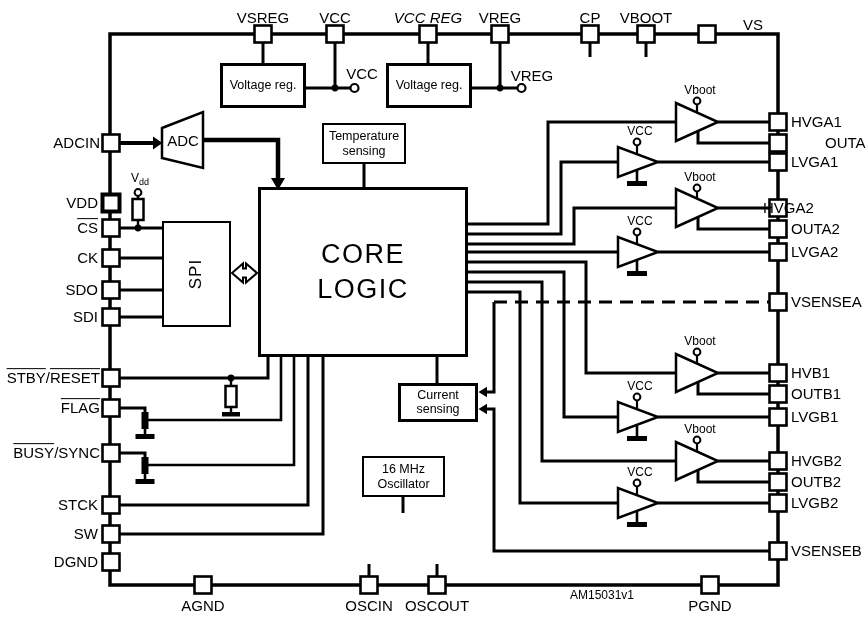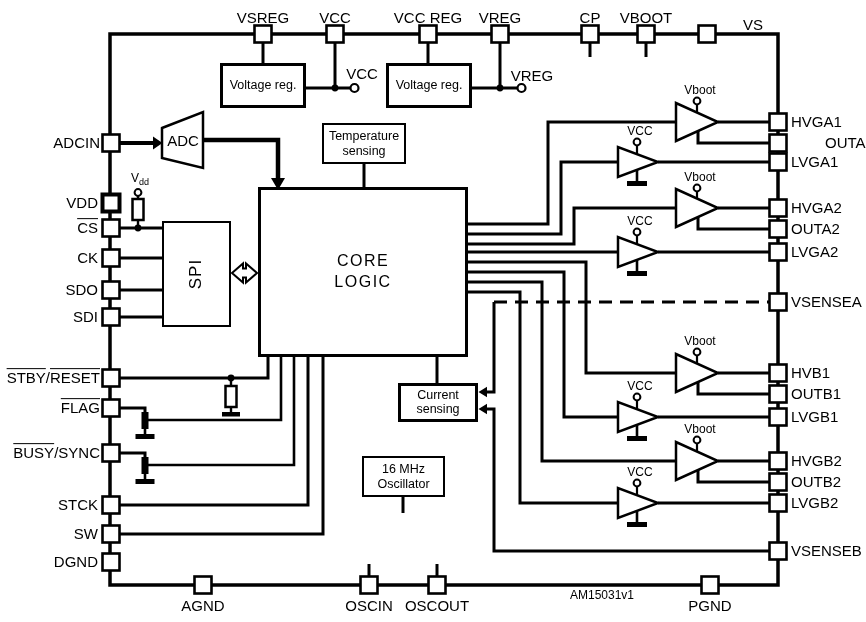--- a/index.html
+++ b/index.html
@@ -5,21 +5,21 @@
   html,body{margin:0;padding:0;background:#fff;}
   #stage{position:relative;width:866px;height:622px;background:#ffffff;overflow:hidden;
          font-family:"Liberation Sans",sans-serif;color:#000;}
   #wires{position:absolute;left:0;top:0;}
   .box{position:absolute;box-sizing:border-box;border:3px solid #000;background:#fff;
        display:flex;align-items:center;justify-content:center;text-align:center;
        font:12.5px/1.18 "Liberation Sans",sans-serif;white-space:pre-line;}
   .b2{border-width:2px;}
   .b25{border-width:2.5px;}
   .b35{border-width:3.5px;}
-  .core-box{font-size:16px;letter-spacing:1.5px;line-height:1.3;}
+  .core-box{font-size:27px;letter-spacing:1.5px;line-height:1.3;}
   .spi-box span{display:block;transform:rotate(-90deg);font-size:17px;letter-spacing:1px;}
   .lbl{position:absolute;font-size:15px;line-height:1.05;white-space:nowrap;}
   .cx{transform:translateX(-50%);}
   .c{transform:translate(-50%,-50%);}
   .ra{transform:translate(-100%,-50%);}
   .la{transform:translateY(-50%);}
   .ol{text-decoration:overline;}
   .small{font-size:12px;}
   sub{font-size:9px;}
 </style>
@@ -248,21 +248,21 @@
 <div class="box b35 core-box" style="left:258px;top:187px;width:210px;height:170px;">CORE
 LOGIC</div>
 <div class="box b25 spi-box" style="left:162px;top:221px;width:69px;height:106px;"><span>SPI</span></div>
 <div class="box" style="left:398px;top:383px;width:80px;height:39px;line-height:1.1;">Current
 sensing</div>
 <div class="box b25" style="left:362px;top:456px;width:83px;height:41px;line-height:1.15;">16 MHz
 Oscillator</div>
 
 <div class="lbl cx" style="left:263px;top:10px;">VSREG</div>
 <div class="lbl cx" style="left:335px;top:10px;">VCC</div>
-<div class="lbl cx" style="left:428px;top:10px;">VCC REG</div>
+<div class="lbl cx" style="left:428px;top:10px;font-style:italic;">VCC REG</div>
 <div class="lbl cx" style="left:500px;top:10px;">VREG</div>
 <div class="lbl cx" style="left:590px;top:10px;">CP</div>
 <div class="lbl cx" style="left:646px;top:10px;">VBOOT</div>
 <div class="lbl cx" style="left:707px;top:17px;margin-left:46px;">VS</div>
 
 <div class="lbl c" style="left:362px;top:74px;">VCC</div>
 <div class="lbl c" style="left:532px;top:76px;">VREG</div>
 <div class="lbl c small" style="left:140px;top:180px;"><span>V</span><sub>dd</sub></div>
 <div class="lbl c" style="left:183px;top:141px;">ADC</div>
 
@@ -284,21 +284,21 @@
 <div class="lbl ra" style="left:100px;top:378px;"><span class="ol">STBY</span><span>/</span><span class="ol">RESET</span></div>
 <div class="lbl ra" style="left:100px;top:408px;"><span class="ol">FLAG</span></div>
 <div class="lbl ra" style="left:100px;top:453px;"><span class="ol">BUSY</span><span>/</span><span>SYNC</span></div>
 <div class="lbl ra" style="left:98px;top:505px;">STCK</div>
 <div class="lbl ra" style="left:98px;top:534px;">SW</div>
 <div class="lbl ra" style="left:98px;top:562px;">DGND</div>
 
 <div class="lbl la" style="left:791px;top:122px;">HVGA1</div>
 <div class="lbl la" style="left:825px;top:143px;">OUTA1</div>
 <div class="lbl la" style="left:791px;top:162px;">LVGA1</div>
-<div class="lbl la" style="left:791px;top:208px;text-align:center;">HVGA2</div>
+<div class="lbl la" style="left:763px;top:208px;text-align:center;">HVGA2</div>
 <div class="lbl la" style="left:791px;top:229px;">OUTA2</div>
 <div class="lbl la" style="left:791px;top:252px;">LVGA2</div>
 <div class="lbl la" style="left:791px;top:302px;">VSENSEA</div>
 <div class="lbl la" style="left:791px;top:373px;">HVB1</div>
 <div class="lbl la" style="left:791px;top:394px;">OUTB1</div>
 <div class="lbl la" style="left:791px;top:417px;">LVGB1</div>
 <div class="lbl la" style="left:791px;top:461px;">HVGB2</div>
 <div class="lbl la" style="left:791px;top:482px;">OUTB2</div>
 <div class="lbl la" style="left:791px;top:503px;">LVGB2</div>
 <div class="lbl la" style="left:791px;top:551px;">VSENSEB</div>

